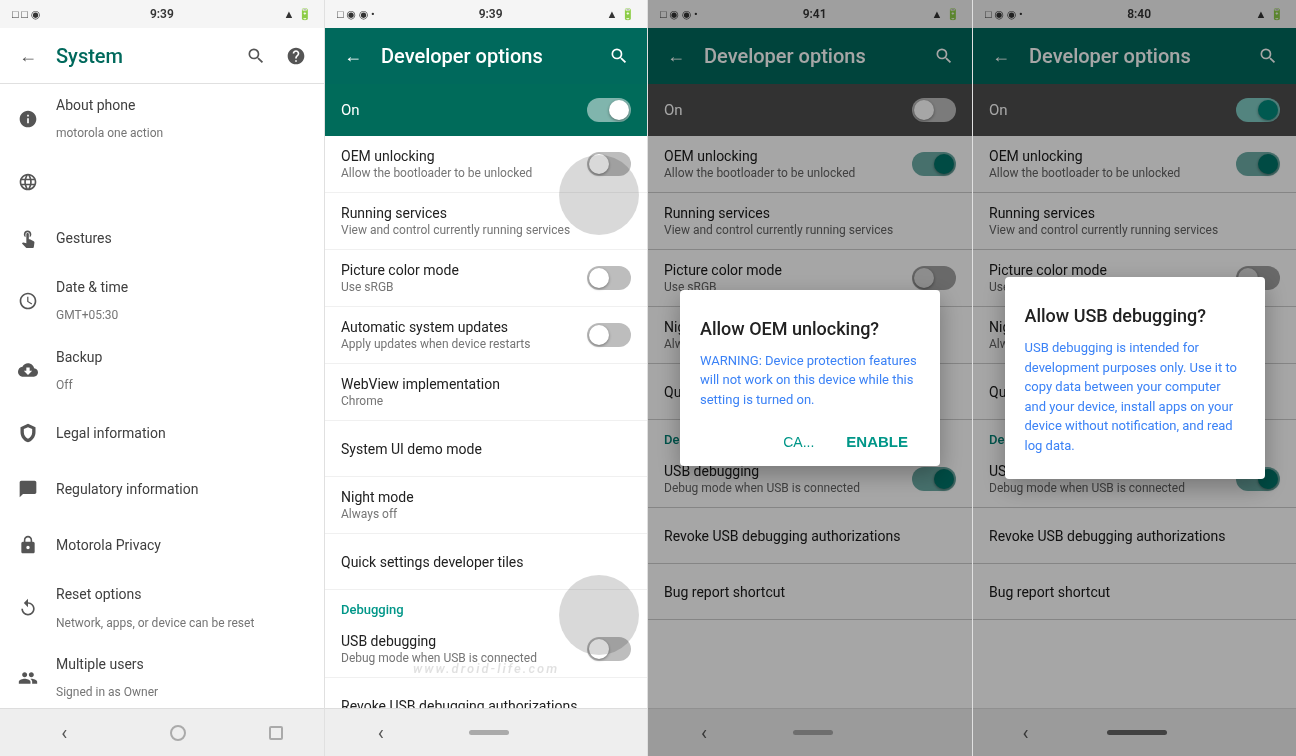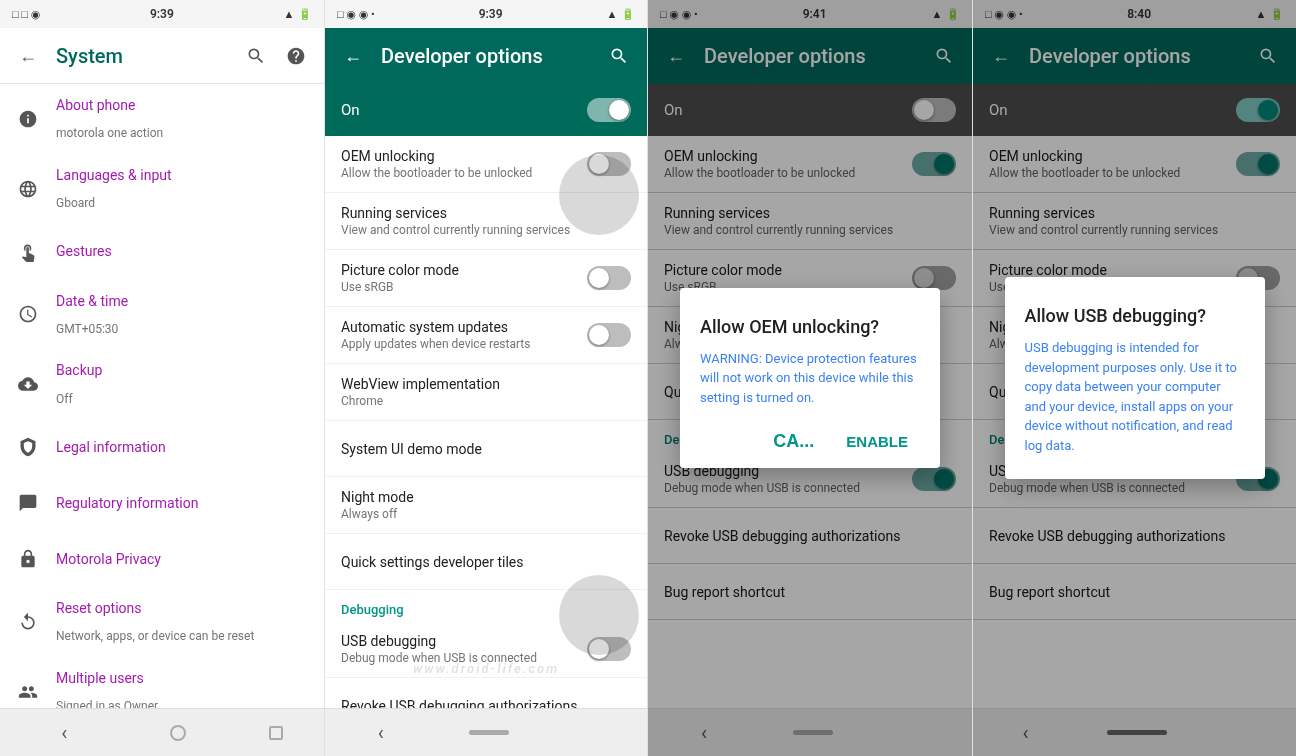--- a/index.html
+++ b/index.html
@@ -132,21 +132,21 @@
       color: #555;
       display: flex;
       align-items: center;
       justify-content: center;
       font-size: 18px;
       flex-shrink: 0;
     }
     .item-text { flex: 1; }
     .item-title {
       font-size: 14px;
-      color: #a21caf;
+      color: #404040;
       line-height: 1.3;
     }
     .item-subtitle {
       font-size: 12px;
       color: #757575;
       line-height: 1.3;
       margin-top: 12px;
     }
 
     
@@ -288,22 +288,22 @@
       line-height: 1.5;
       margin-bottom: 16px;
     }
     .dialog-actions {
       display: flex;
       justify-content: flex-end;
       gap: 8px;
     }
     .dialog-btn {
       padding: 8px 12px;
-      font-size: 18px;
-      font-weight: 700;
+      font-size: 14px;
+      font-weight: 400;
       color: #009688;
       background: none;
       border: none;
       cursor: pointer;
       border-radius: 4px;
       text-transform: uppercase;
     }
     .dialog-btn.ok {
       font-size: 16px;
       color: #009688;
@@ -378,24 +378,20 @@
         <div class="item-subtitle">motorola one action</div>
       </div>
     </div>
 
     <div class="settings-item">
       <div class="item-icon">
         <svg viewBox="0 0 24 24" fill="#555">
             <path d="M11.99 2C6.47 2 2 6.48 2 12s4.47 10 9.99 10C17.52 22 22 17.52 22 12S17.52 2 11.99 2zm6.93 6h-2.95c-.32-1.25-.78-2.45-1.38-3.56 1.84.63 3.37 1.91 4.33 3.56zM12 4.04c.83 1.2 1.48 2.53 1.91 3.96h-3.82c.43-1.43 1.08-2.76 1.91-3.96zM4.26 14C4.1 13.36 4 12.69 4 12s.1-1.36.26-2h3.38c-.08.66-.14 1.32-.14 2s.06 1.34.14 2H4.26zm.82 2h2.95c.32 1.25.78 2.45 1.38 3.56-1.84-.63-3.37-1.9-4.33-3.56zm2.95-8H5.08c.96-1.66 2.49-2.93 4.33-3.56C8.81 5.55 8.35 6.75 8.03 8zM12 19.96c-.83-1.2-1.48-2.53-1.91-3.96h3.82c-.43 1.43-1.08 2.76-1.91 3.96zM14.34 14H9.66c-.09-.66-.16-1.32-.16-2s.07-1.35.16-2h4.68c.09.65.16 1.32.16 2s-.07 1.34-.16 2zm.25 5.56c.6-1.11 1.06-2.31 1.38-3.56h2.95c-.96 1.65-2.49 2.93-4.33 3.56zM16.36 14c.08-.66.14-1.32.14-2s-.06-1.34-.14-2h3.38c.16.64.26 1.31.26 2s-.1 1.36-.26 2h-3.38z"></path>
           </svg>
       </div>
-      <div class="item-text">
-        <div class="item-title">Languages &amp; input</div>
-        <div class="item-subtitle">Gboard</div>
-      </div>
     </div>
 
     <div class="settings-item">
       <div class="item-icon">
         <svg viewBox="0 0 24 24" fill="#555">
             <path d="M9 11.24V7.5C9 6.12 10.12 5 11.5 5S14 6.12 14 7.5v3.74c1.21-.81 2-2.18 2-3.74C16 5.01 13.99 3 11.5 3S7 5.01 7 7.5c0 1.56.79 2.93 2 3.74zm9.84 4.63l-4.54-2.26c-.17-.07-.35-.11-.54-.11H13v-6c0-.83-.67-1.5-1.5-1.5S10 6.67 10 7.5v10.74l-3.43-.72c-.08-.01-.15-.03-.24-.03-.31 0-.59.13-.79.33l-.79.8 4.94 4.94c.27.27.65.44 1.06.44h6.79c.75 0 1.33-.55 1.44-1.28l.75-5.27c.01-.07.02-.14.02-.2 0-.62-.38-1.16-.91-1.42z"></path>
           </svg>
       </div>
       <div class="item-text">
         <div class="item-title">Gestures</div>

